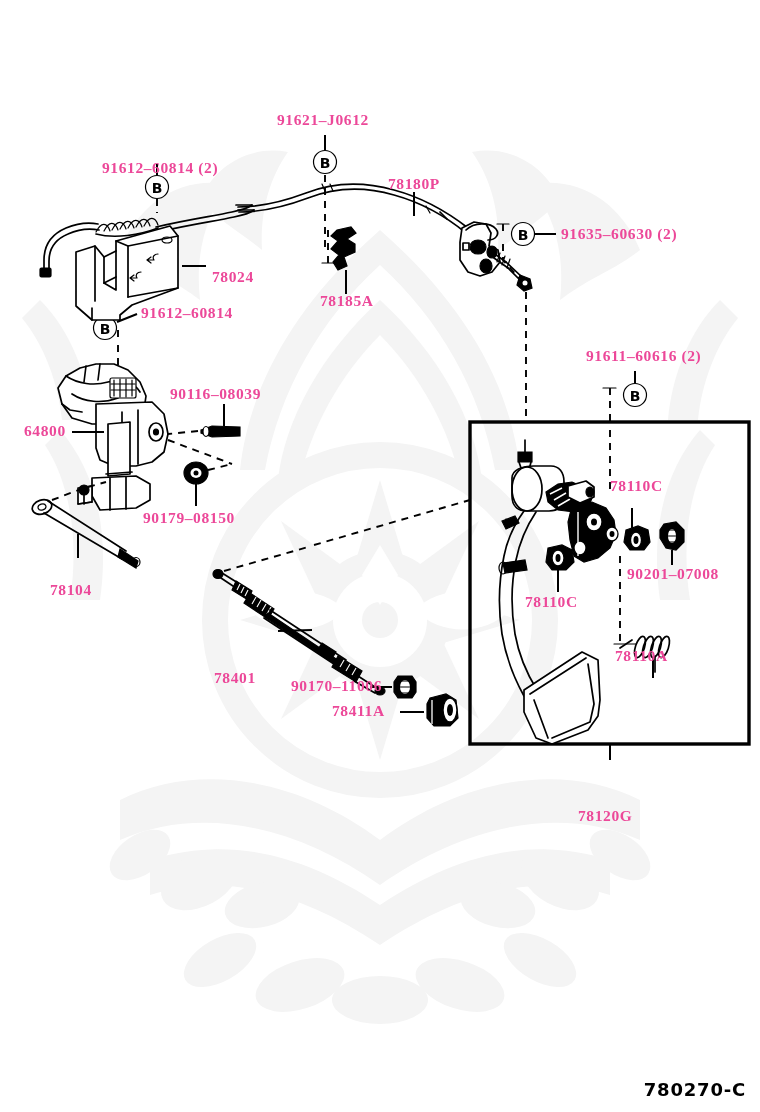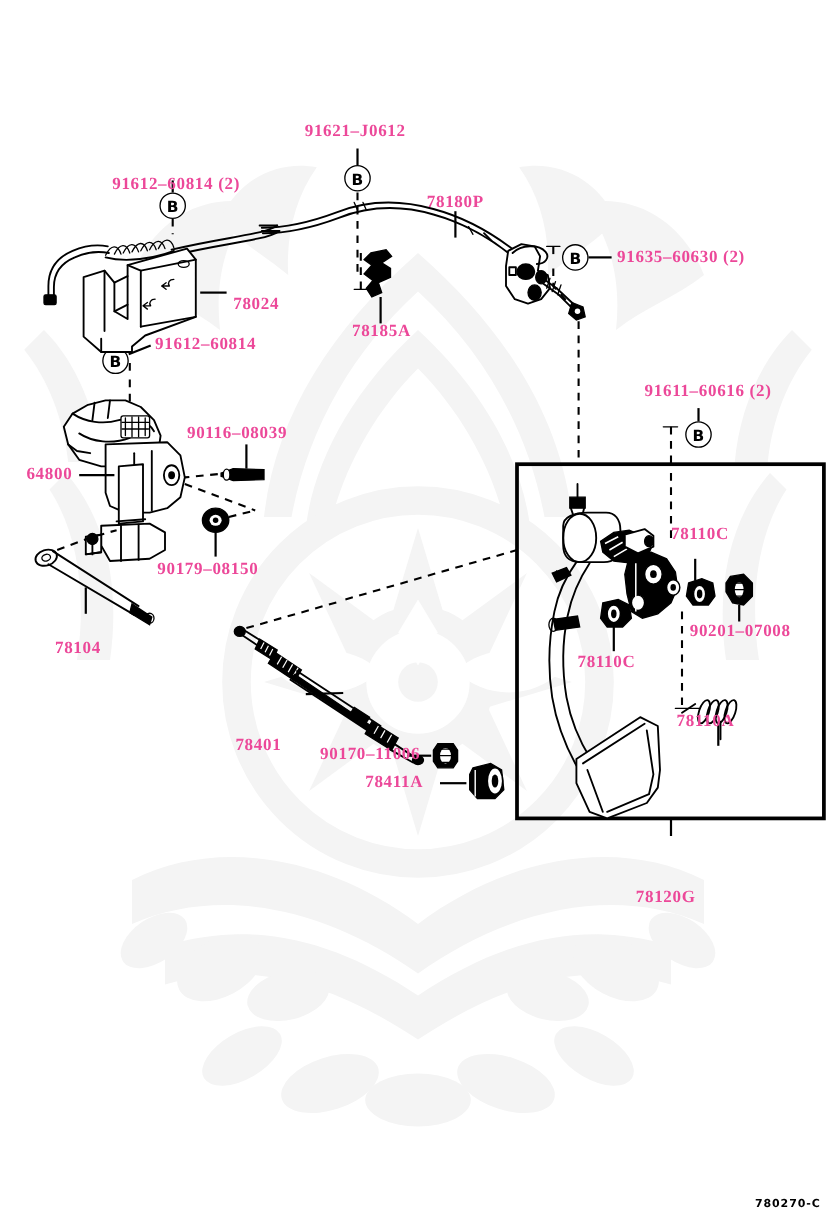--- a/index.html
+++ b/index.html
@@ -45,21 +45,21 @@
     white-space: nowrap;
     line-height: 1;
   }
   .footer-code {
     position: absolute;
     right: 14px;
     bottom: 12px;
     z-index: 3;
     font-family: "DejaVu Sans", sans-serif;
     font-weight: bold;
-    font-size: 10px;
+    font-size: 18px;
     letter-spacing: 0.8px;
     color: #000000;
     white-space: nowrap;
   }
 </style>
 </head>
 <body>
 
 <div id="sheet">
 

